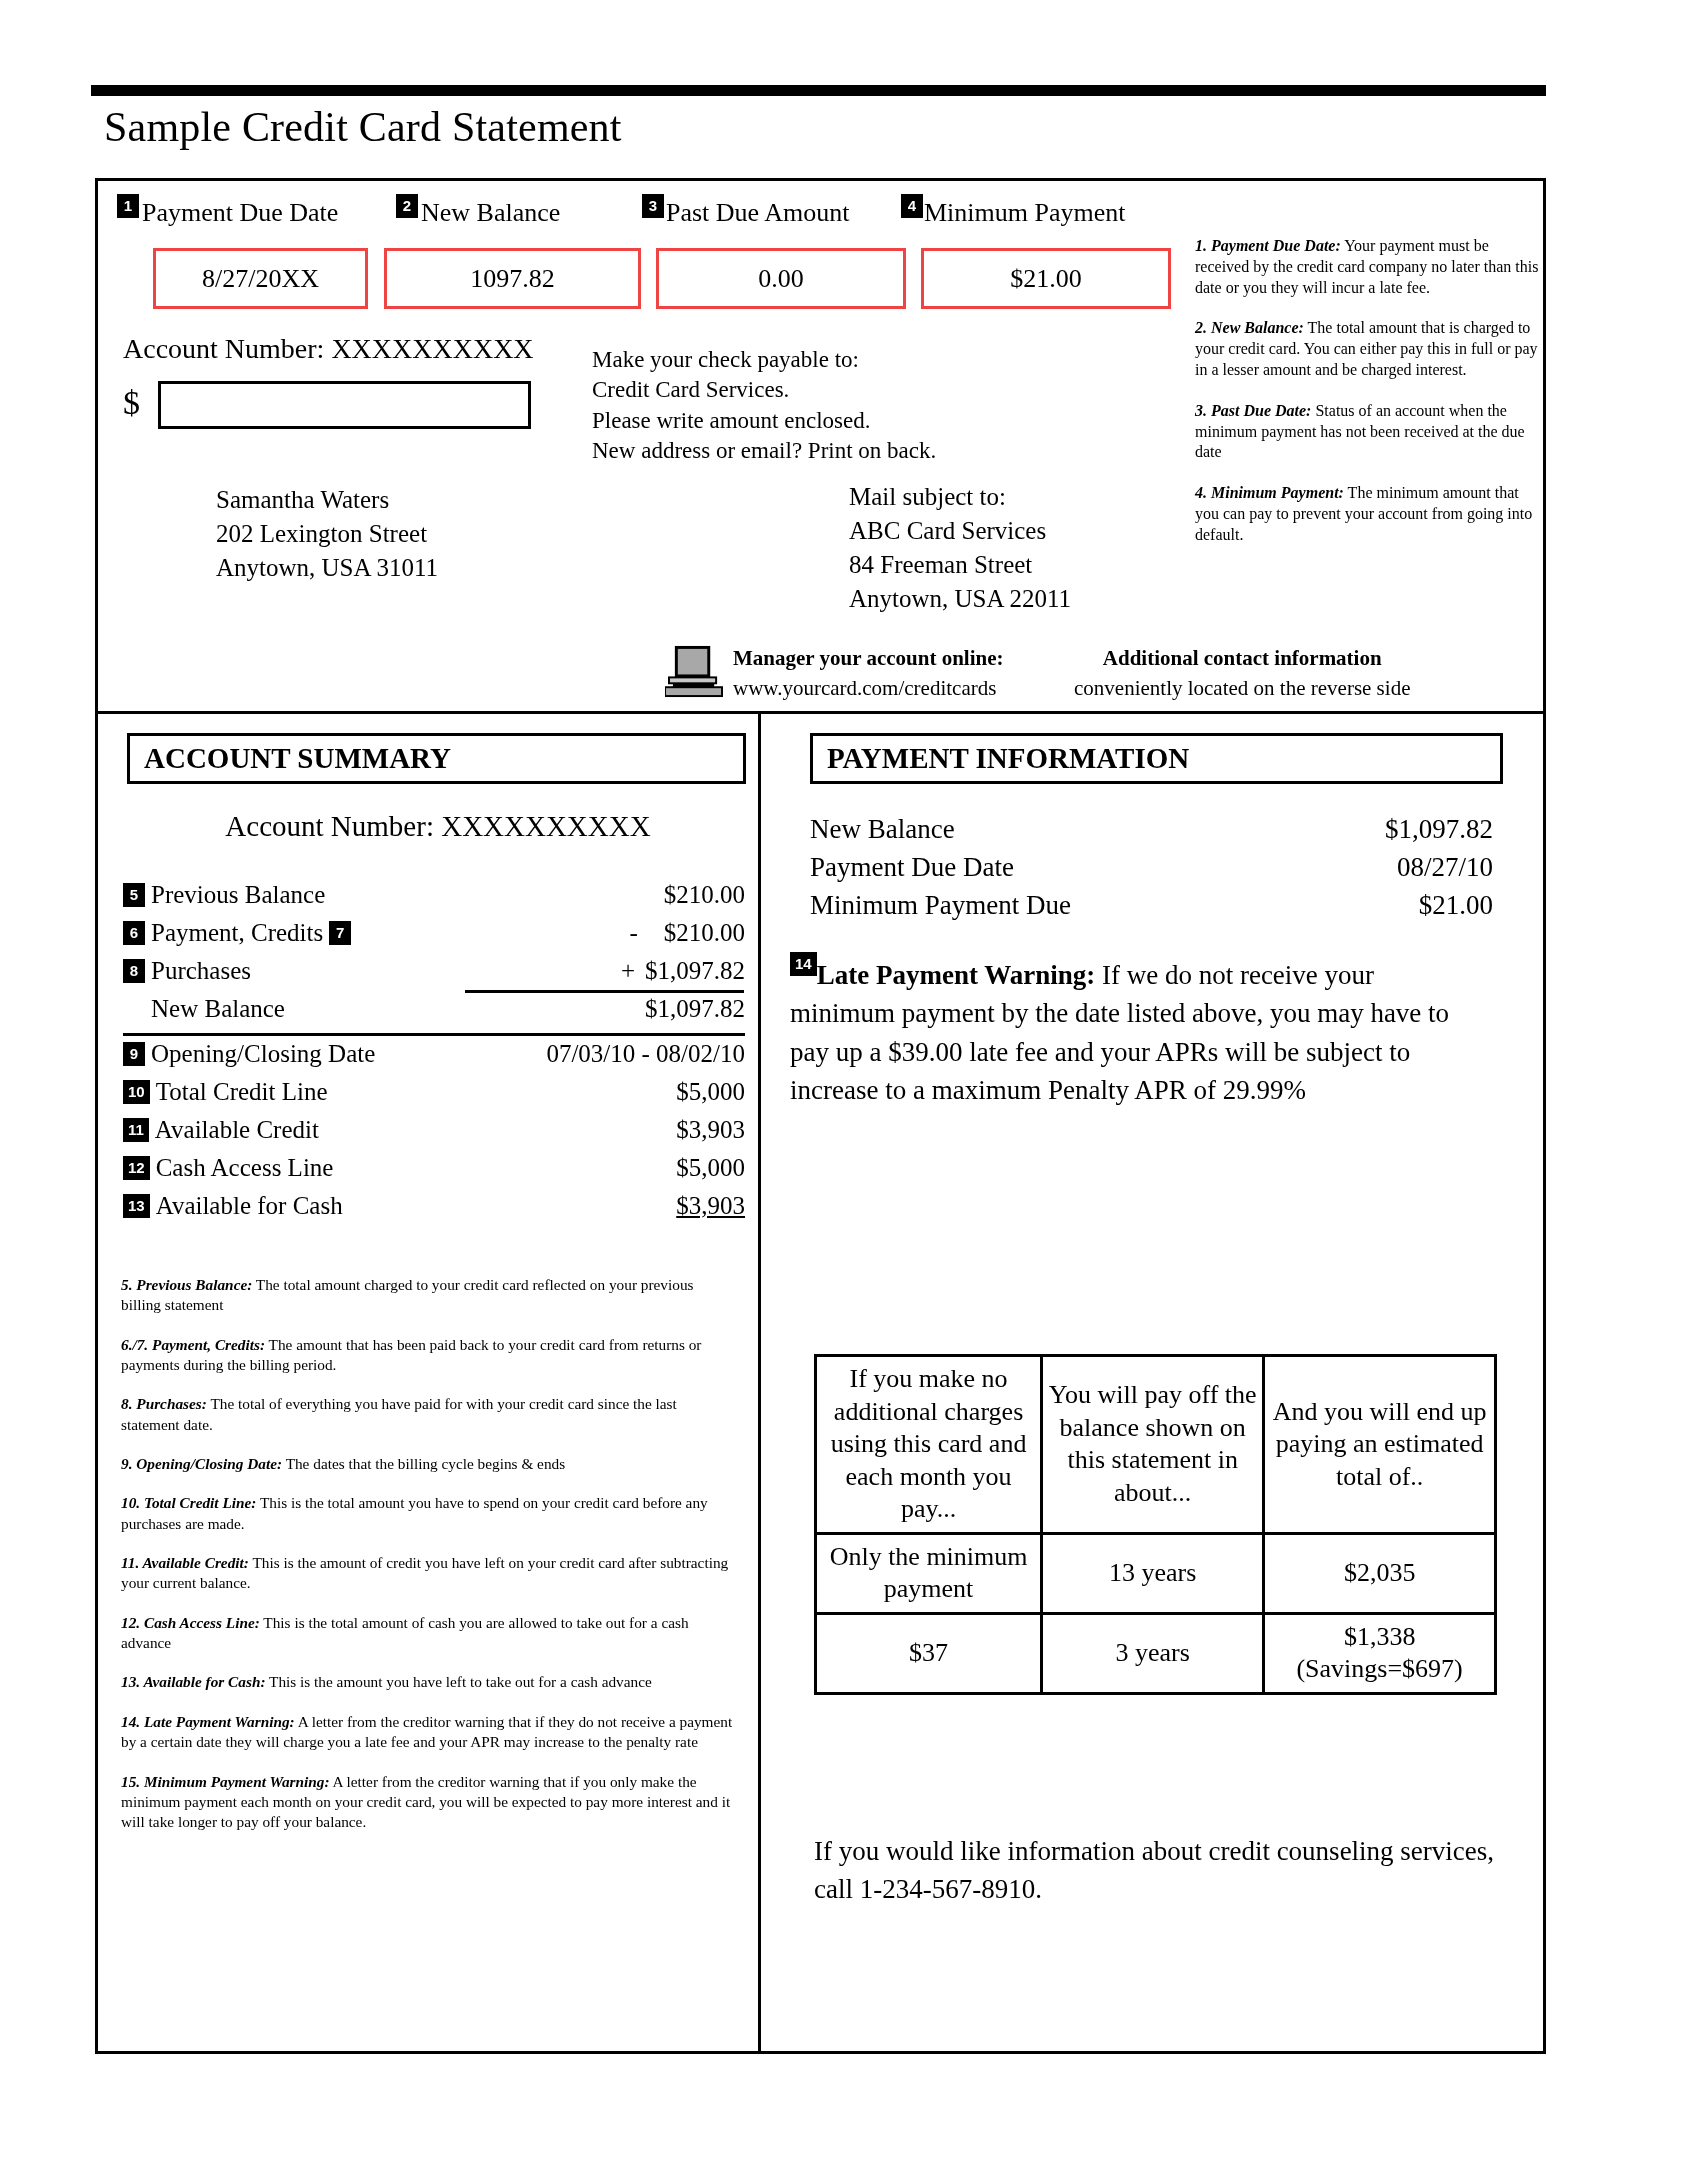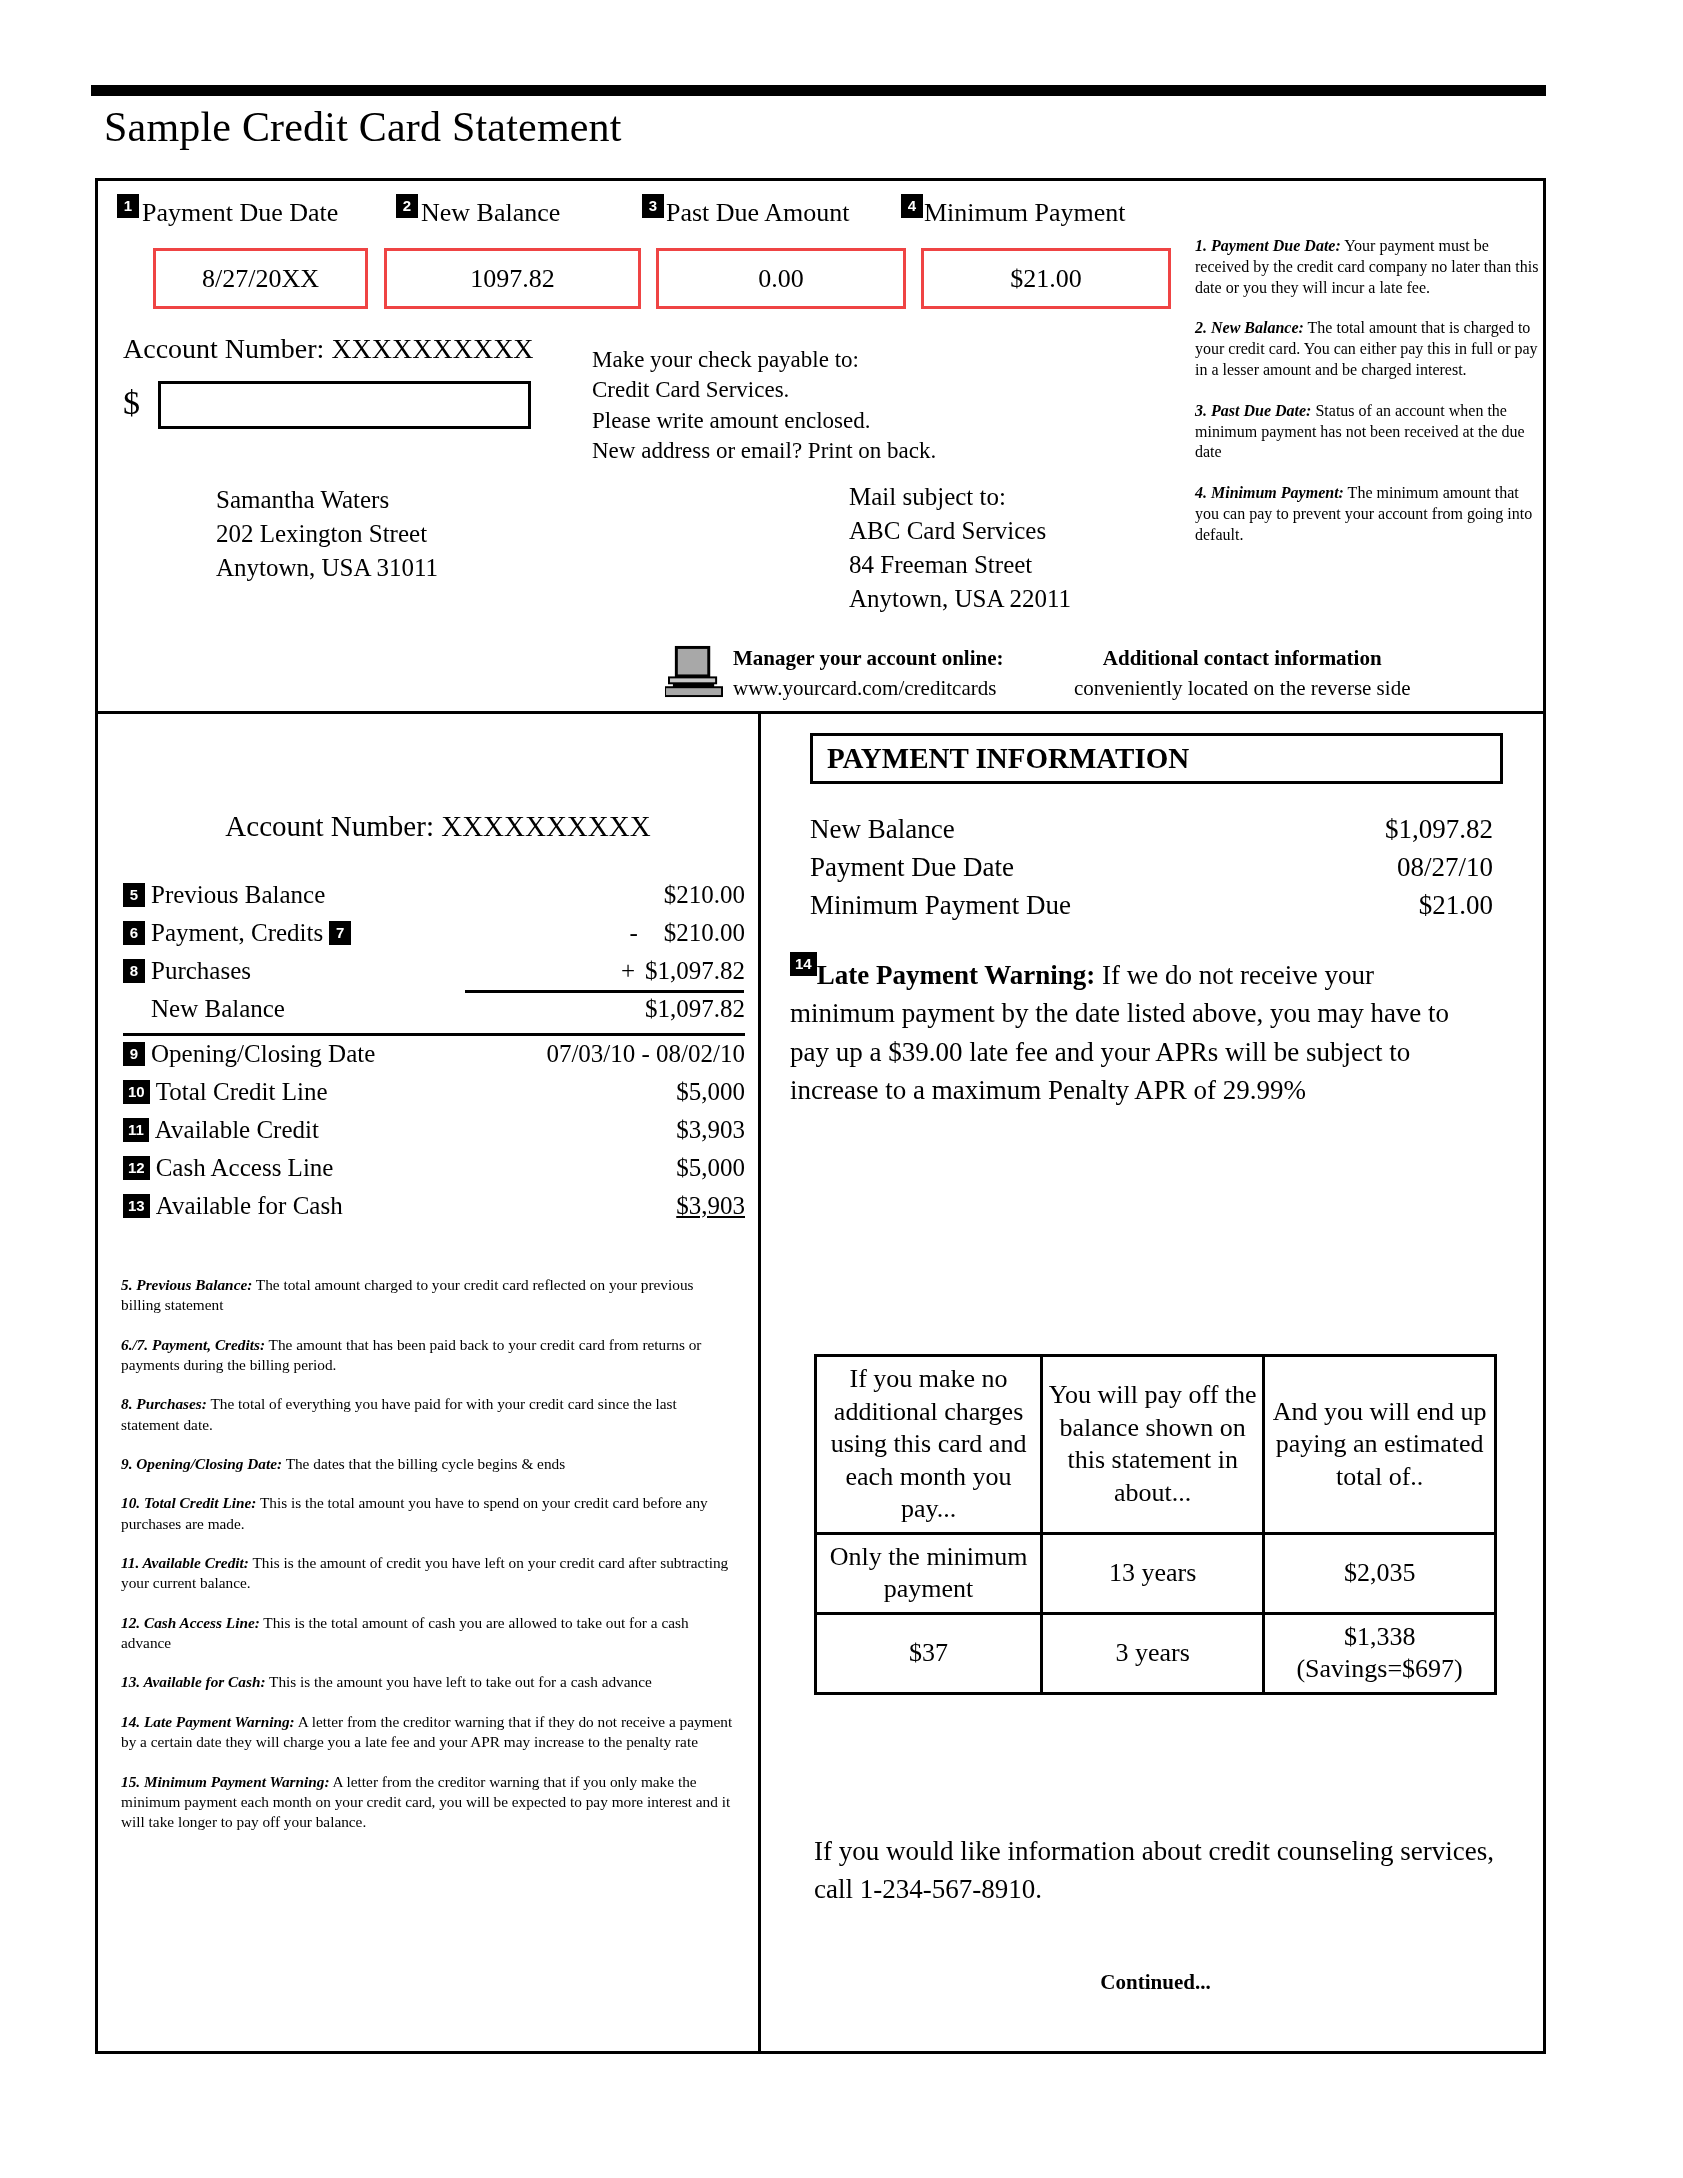--- a/index.html
+++ b/index.html
@@ -360,20 +360,21 @@
   </div>
   <div class="online-txt">
     <div class="t1">Manager your account online:</div>
     <div>www.yourcard.com/creditcards</div>
   </div>
   <div class="contact-txt">
     <div class="t1">Additional contact information</div>
     <div>conveniently located on the reverse side</div>
   </div>
 
+  <div class="panel-hdr" style="left:127px;top:733px;width:619px;">ACCOUNT SUMMARY</div>
   <div class="as-acct">Account Number: XXXXXXXXXX</div>
 
   <div class="sum-rows">
     <div class="sum-row">
       <span class="lbl">
           <span class="badge">5</span>
           <span>Previous Balance</span>
         </span>
       <span class="val">$210.00</span>
     </div>
@@ -483,16 +484,15 @@
     </tr>
     <tr>
       <td class="c1">$37</td>
       <td class="c2">3 years</td>
       <td class="c3">$1,338 (Savings=$697)</td>
     </tr>
   </tbody>
     </table>
 
   <div class="counsel">If you would like information about credit counseling services, call 1-234-567-8910.</div>
-  <div class="continued">Continued...</div>
 
 </div>
 
 
 </body></html>

